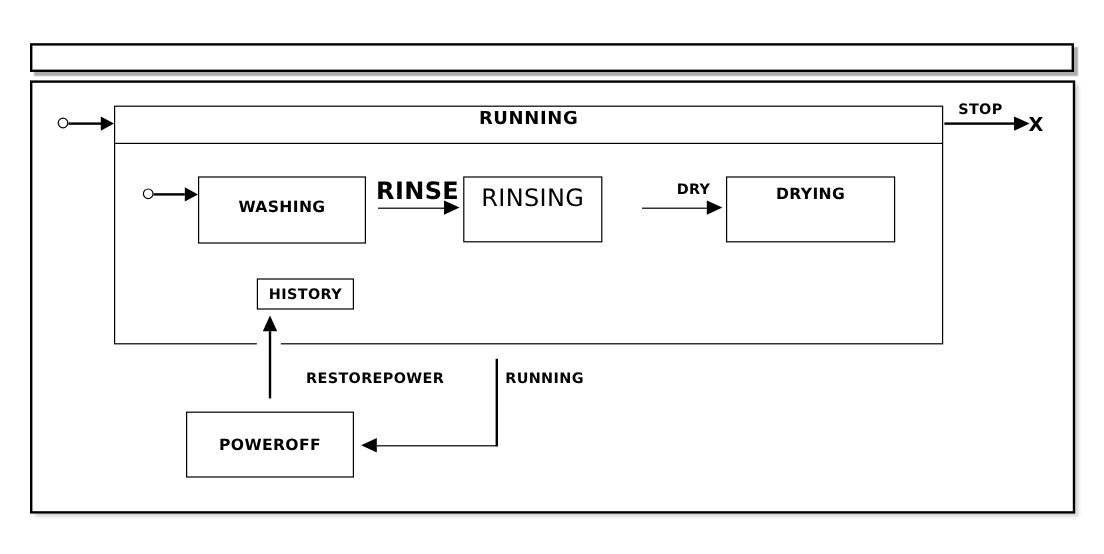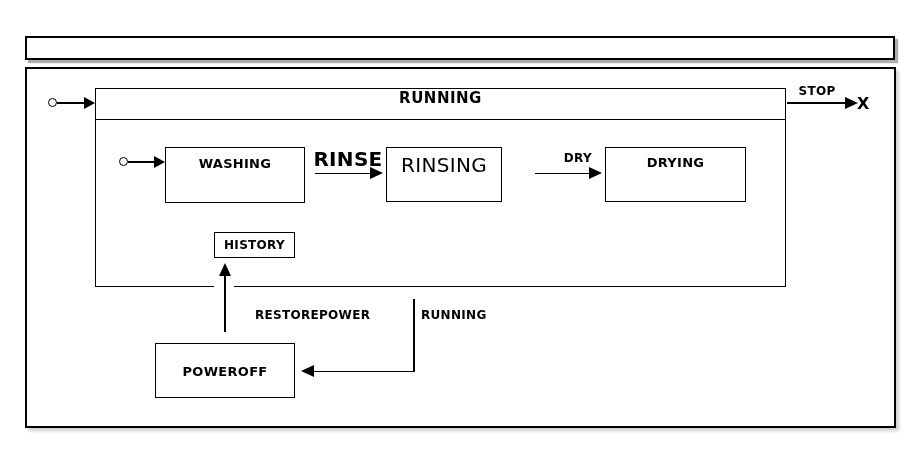--- a/index.html
+++ b/index.html
@@ -16,21 +16,21 @@
   .composite-header{
     position:absolute;left:0;top:0;width:100%;height:30px;
     border-bottom:1.5px solid #000;display:flex;align-items:flex-start;justify-content:center;
     font-weight:bold;font-size:15px;letter-spacing:0.5px;
   }
   .state{
     border:1.5px solid #000;background:#fff;display:flex;
     justify-content:center;align-items:flex-start;
     font-weight:bold;font-size:13px;letter-spacing:0.3px;
   }
-  .state-washing{left:165px;top:147px;width:140px;height:56px;padding-top:8px;}
+  .state-washing{left:165px;top:147px;width:140px;height:56px;padding-top:18px;}
   .state-rinsing{left:386px;top:147px;width:116px;height:55px;padding-top:5px;font-weight:normal;font-size:20px;}
   .state-drying{left:605px;top:147px;width:141px;height:55px;padding-top:7px;}
   .state-poweroff{left:155px;top:343px;width:140px;height:55px;padding-top:20px;}
   .state-history{left:214px;top:232px;width:81px;height:26px;align-items:center;font-size:12px;}
   .line{background:#000000;}
   .tlabel{font-weight:bold;font-size:12px;letter-spacing:0.3px;white-space:nowrap;}
   .tlabel-big{font-weight:bold;font-size:20px;}
   .initial-circle{width:9px;height:9px;border:1.5px solid #000;border-radius:50%;background:#fff;}
   .ah{width:0;height:0;}
   .ah-right{border-top:6px solid transparent;border-bottom:6px solid transparent;border-left:11px solid #000;}

